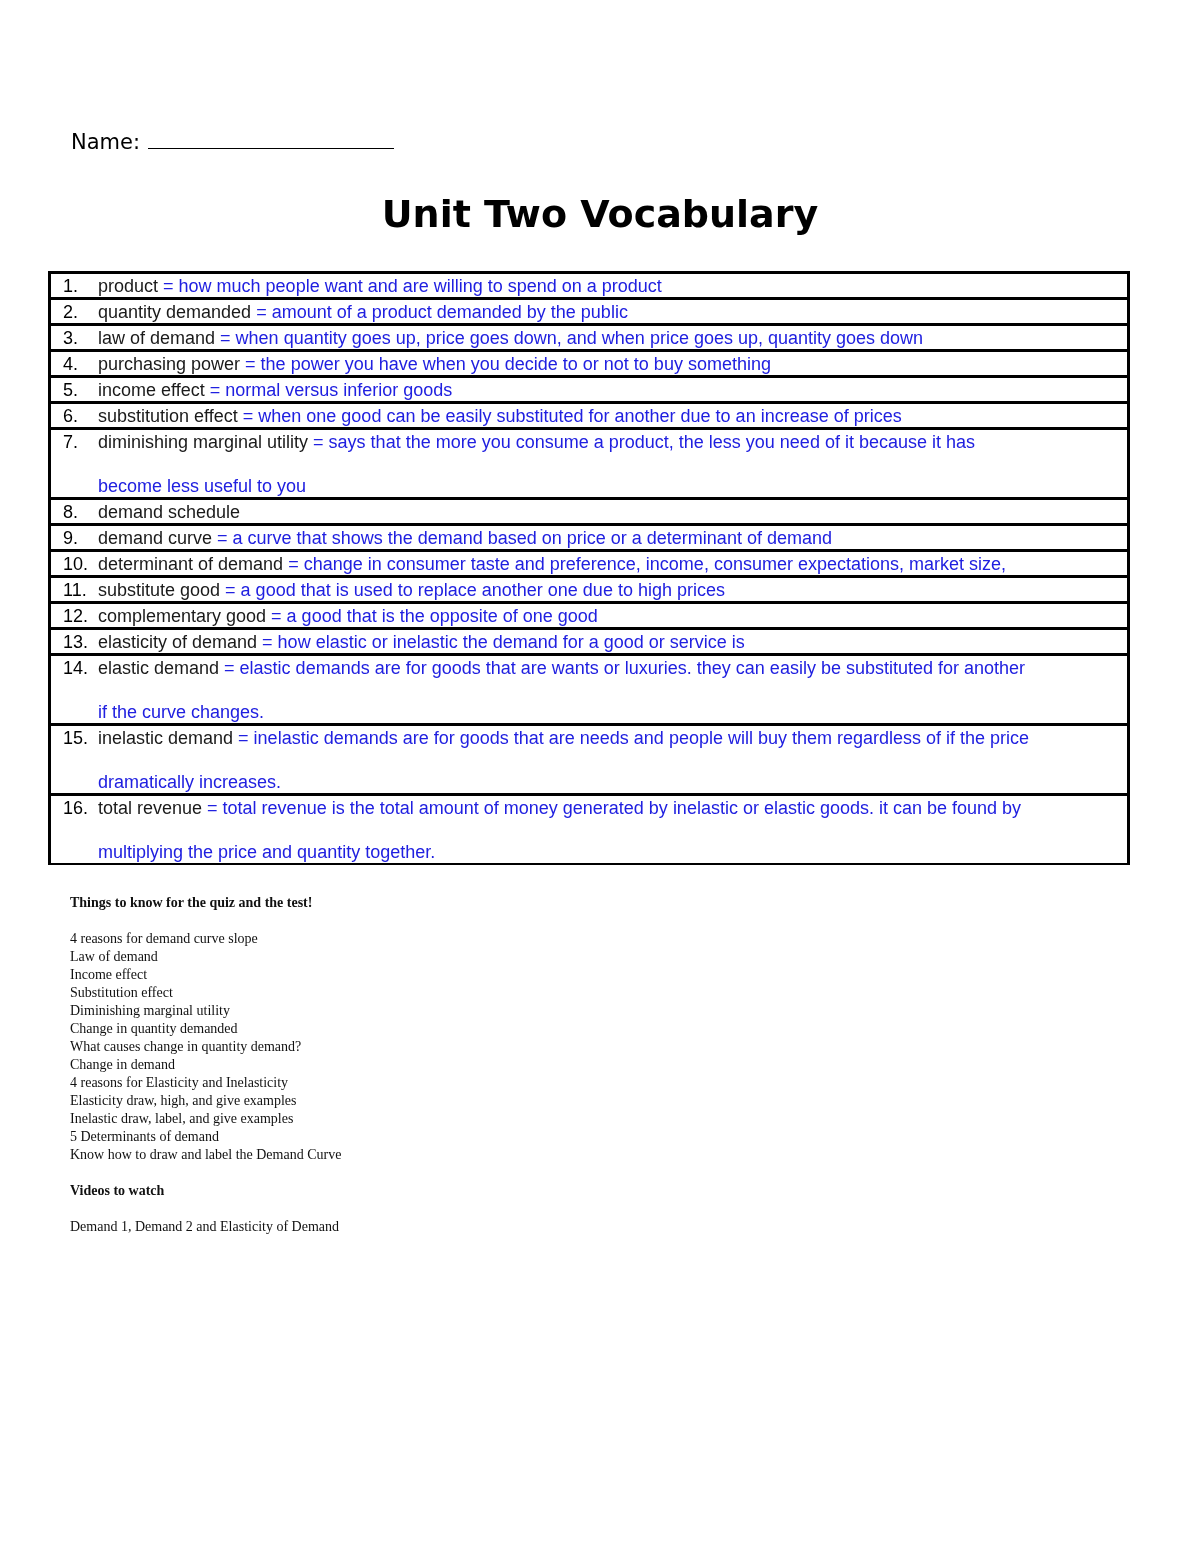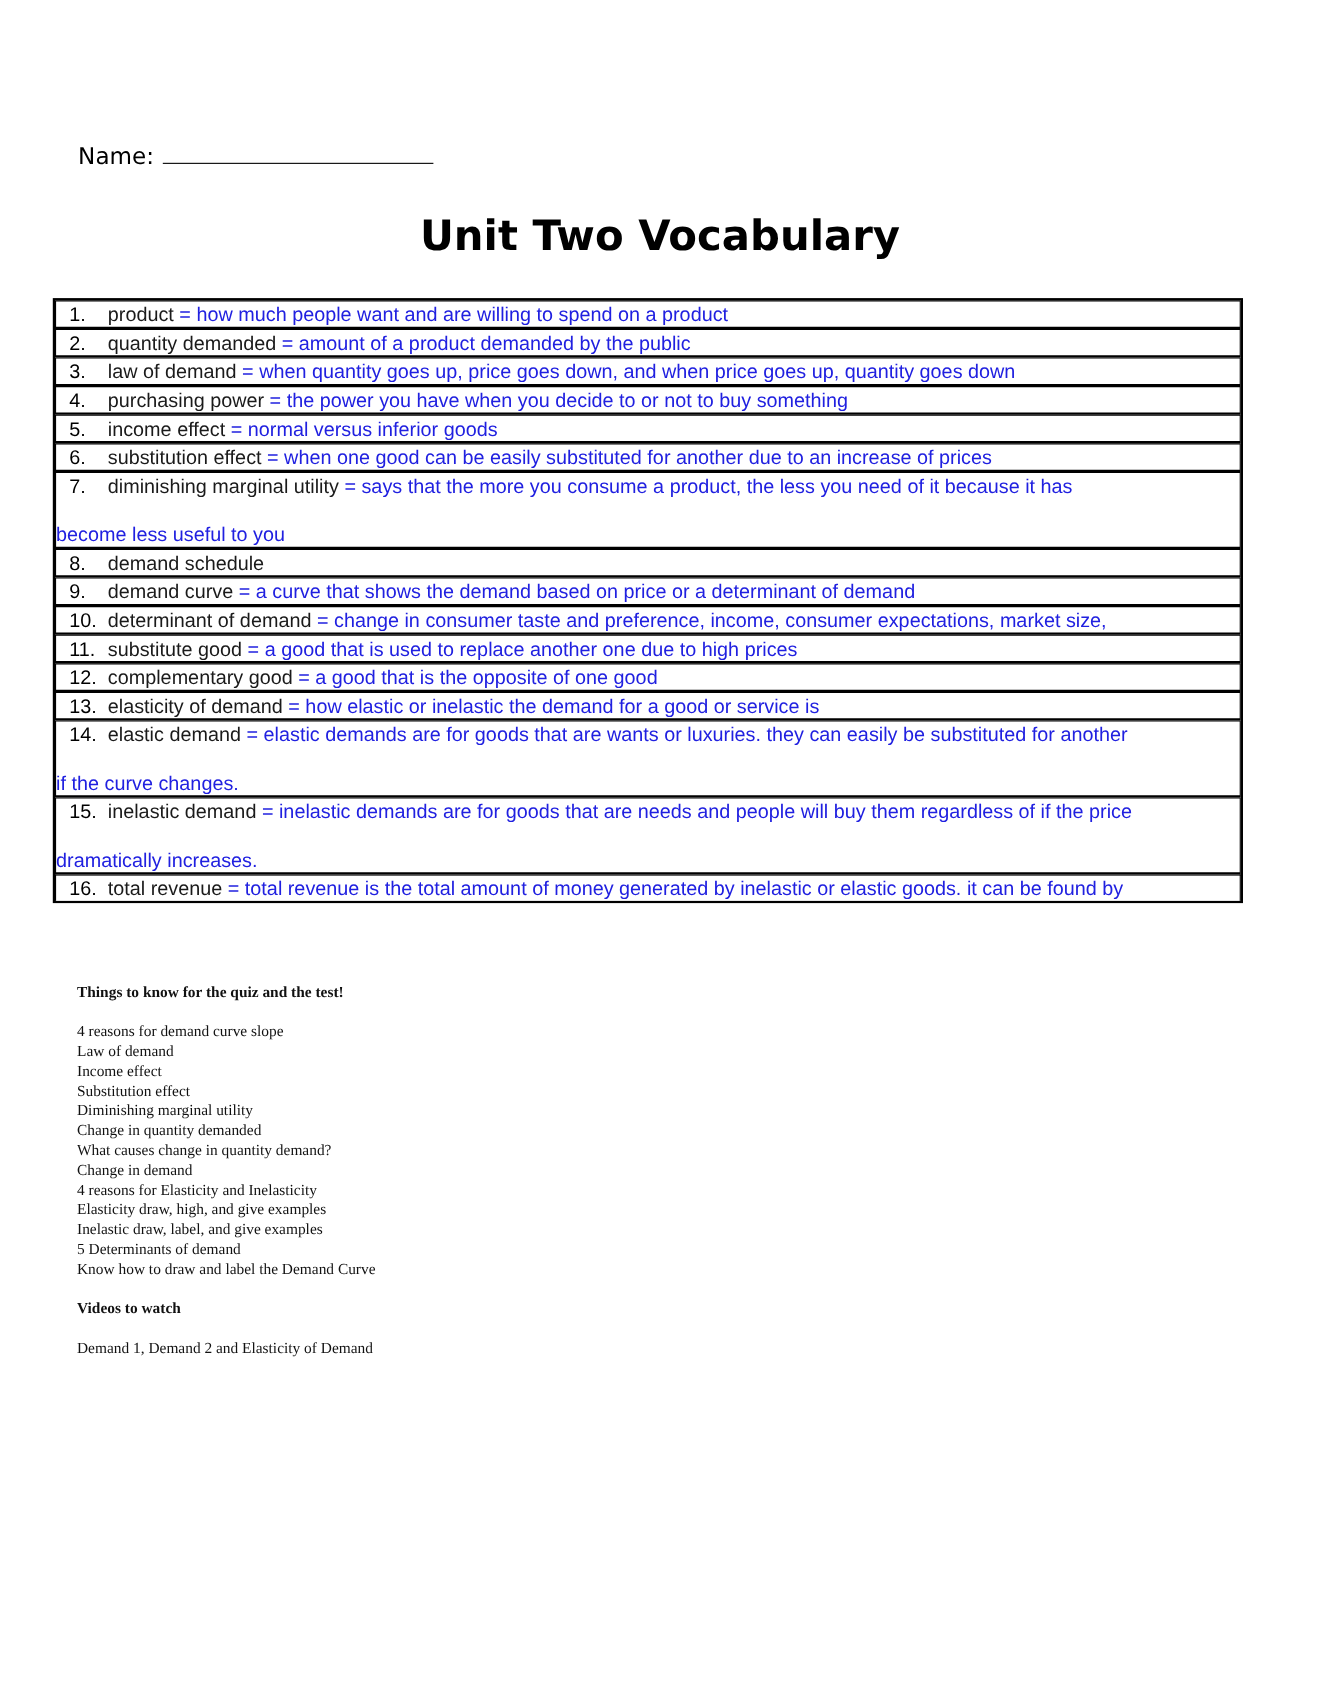--- a/index.html
+++ b/index.html
@@ -27,21 +27,21 @@
     font-family: "Liberation Sans", sans-serif; font-size: 18px; line-height: 22px;
     padding: 1px 0 0 0;
     border-bottom: 2px solid #000;
   }
   .vocab-row:last-child { border-bottom: none; }
   .vocab-row .line { display: flex; white-space: nowrap; }
   .vocab-row .num-wrap { width: 47px; display: flex; justify-content: flex-start; padding-left: 12px; box-sizing: border-box; }
   .vocab-row .content { padding-left: 0; margin-left: 0; }
   .term { color: #1a1a1a; }
   .def { color: #2020e0; }
-  .cont { color: #2020e0; margin-top: 22px; }
+  .cont { padding-left: 47px; color: #2020e0; margin-top: 22px; }
   .notes {
     position: absolute; left: 70px; top: 894px;
     font-family: "Liberation Serif", serif; font-size: 14px; line-height: 18px; color: #111;
   }
   .notes .heading { font-weight: bold; }
   .notes .gap { height: 18px; }
 </style>
 </head>
 <body>
 
@@ -144,20 +144,21 @@
         <span class="num-wrap">15.</span>
         <span class="content"><span class="term">inelastic demand</span><span class="def" style="white-space: pre;"> = </span><span class="def">inelastic demands are for goods that are needs and people will buy them regardless of if the price</span></span>
       </div>
       <div class="cont">dramatically increases.</div>
     </div>
     <div class="vocab-row">
       <div class="line">
         <span class="num-wrap">16.</span>
         <span class="content"><span class="term">total revenue</span><span class="def" style="white-space: pre;"> = </span><span class="def">total revenue is the total amount of money generated by inelastic or elastic goods. it can be found by</span></span>
       </div>
+      <div class="cont">multiplying the price and quantity together.</div>
     </div>
   </div>
 
 <div class="notes">
   <div class="heading">Things to know for the quiz and the test!</div>
   <div class="gap"></div>
   <div id="quiz-list">
       <div>4 reasons for demand curve slope</div>
       <div>Law of demand</div>
       <div>Income effect</div>

